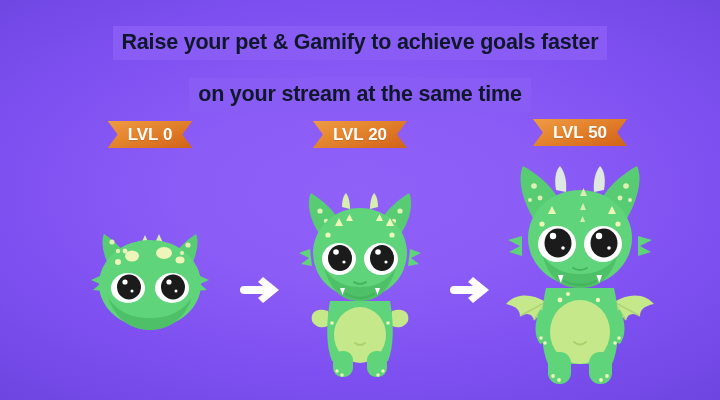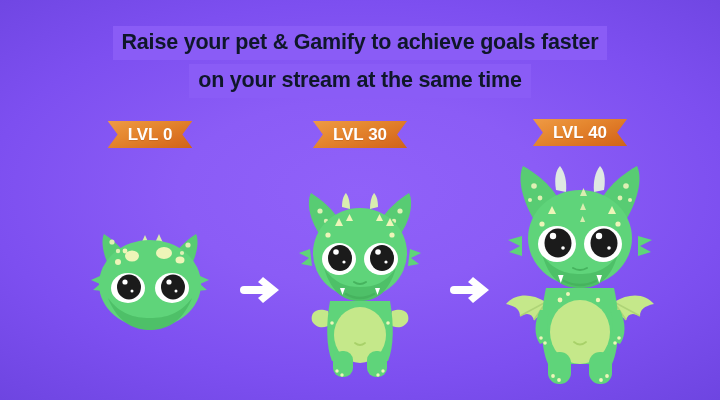--- a/index.html
+++ b/index.html
@@ -23,21 +23,21 @@
     display:inline-block;
     background:#8a5cf6;
     color:#0f172a;
     font-size:21.5px;
     font-weight:bold;
     letter-spacing:-0.2px;
     padding:3px 9px 5px 9px;
     line-height:26px;
     white-space:nowrap;
   }
-  .tline.l2{margin-top:4px;}
+  .tline.l2{margin-top:18px;}
 
   
   .col{position:absolute;top:0;height:400px;}
   .badge-wrap{position:absolute;left:0;width:100%;text-align:center;}
 
   .ribbon{
     position:relative;display:inline-block;
     background:linear-gradient(160deg,#ef9a45 0%,#e5872f 38%,#d96e20 78%,#cf6419 100%);
     color:#fff;font-weight:bold;font-size:17px;line-height:27px;
     height:27px;padding:0 20px;
@@ -107,21 +107,21 @@
 
   <div class="arrow" style="left:236px;top:272px;">
     <svg width="48" height="36" viewBox="0 0 48 36">
       <rect x="4" y="14" width="30" height="8" rx="4" fill="#ffffff"></rect>
       <path d="M27 5 L43 18 L27 31 L22 26 L32 18 L22 10 Z" fill="#ffffff"></path>
     </svg>
   </div>
 
   <div class="col" style="left:280px;width:160px;">
     <div class="badge-wrap" style="top:121px;">
-      <span class="ribbon">LVL 30</span>
+      <span class="ribbon">LVL 20</span>
     </div>
     <div class="pet" style="top:183px;">
       <svg width="160" height="200" viewBox="0 0 160 200">
 
         <path d="M40 52 C28 34 27 18 31 10 C39 15 55 27 62 42 C57 50 48 54 40 52Z" fill="#58cc73"></path>
         <path d="M120 52 C132 34 133 18 129 10 C121 15 105 27 98 42 C103 50 112 54 120 52Z" fill="#58cc73"></path>
         <circle cx="40" cy="28" r="2.6" fill="#dff0b4"></circle>
         <circle cx="46" cy="38" r="2.2" fill="#dff0b4"></circle>
         <circle cx="48" cy="48" r="2" fill="#dff0b4"></circle>
         <circle cx="120" cy="28" r="2.6" fill="#dff0b4"></circle>
@@ -184,21 +184,21 @@
 
   <div class="arrow" style="left:446px;top:272px;">
     <svg width="48" height="36" viewBox="0 0 48 36">
       <rect x="4" y="14" width="30" height="8" rx="4" fill="#ffffff"></rect>
       <path d="M27 5 L43 18 L27 31 L22 26 L32 18 L22 10 Z" fill="#ffffff"></path>
     </svg>
   </div>
 
   <div class="col" style="left:490px;width:180px;">
     <div class="badge-wrap" style="top:119px;">
-      <span class="ribbon">LVL 40</span>
+      <span class="ribbon">LVL 50</span>
     </div>
     <div class="pet" style="top:160px;">
       <svg width="180" height="230" viewBox="0 0 180 230">
 
         <path d="M44 60 C30 36 28 16 33 6 C44 12 64 26 72 46 C66 56 54 62 44 60Z" fill="#58cc73"></path>
         <path d="M136 60 C150 36 152 16 147 6 C136 12 116 26 108 46 C114 56 126 62 136 60Z" fill="#58cc73"></path>
         <circle cx="44" cy="26" r="2.8" fill="#dff0b4"></circle>
         <circle cx="50" cy="38" r="2.4" fill="#dff0b4"></circle>
         <circle cx="54" cy="50" r="2.2" fill="#dff0b4"></circle>
         <circle cx="40" cy="40" r="2" fill="#dff0b4"></circle>

